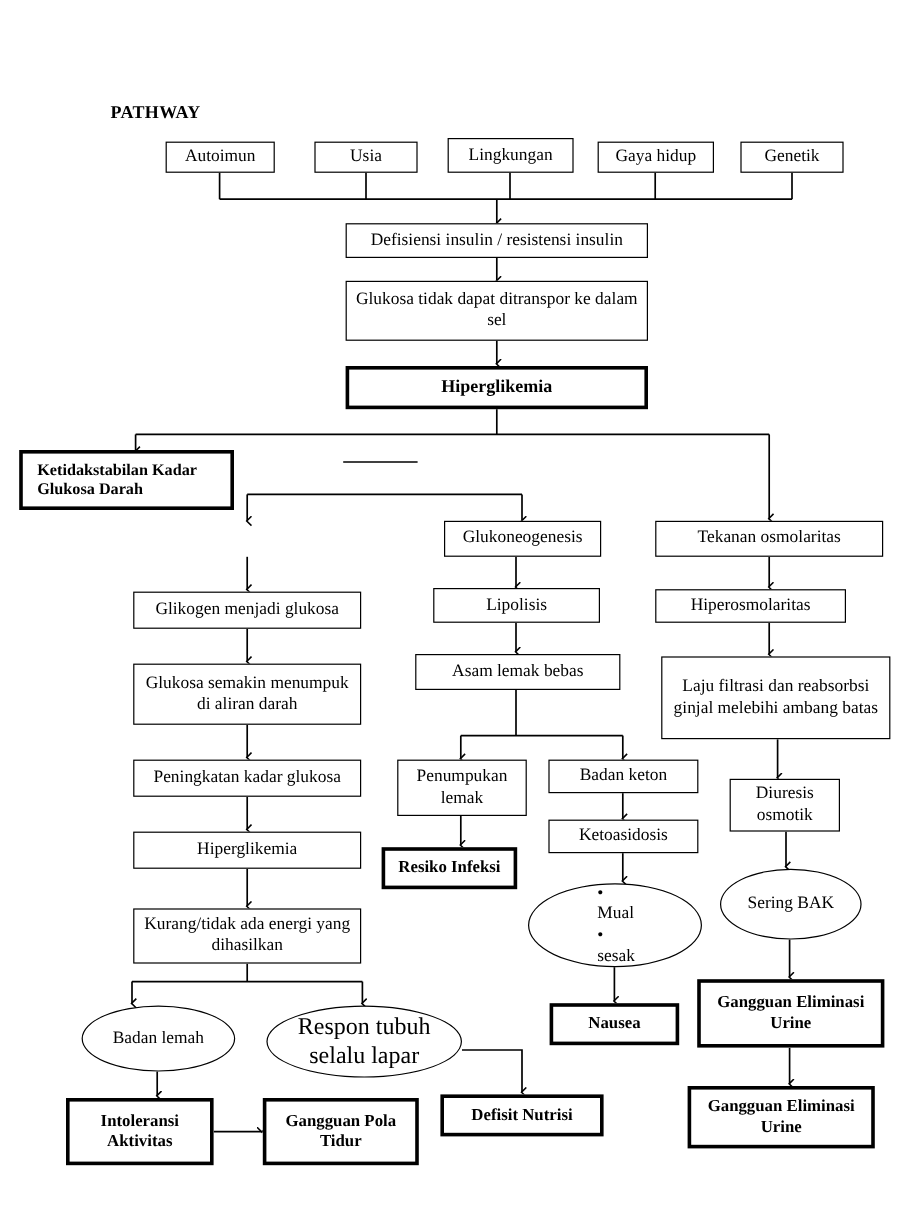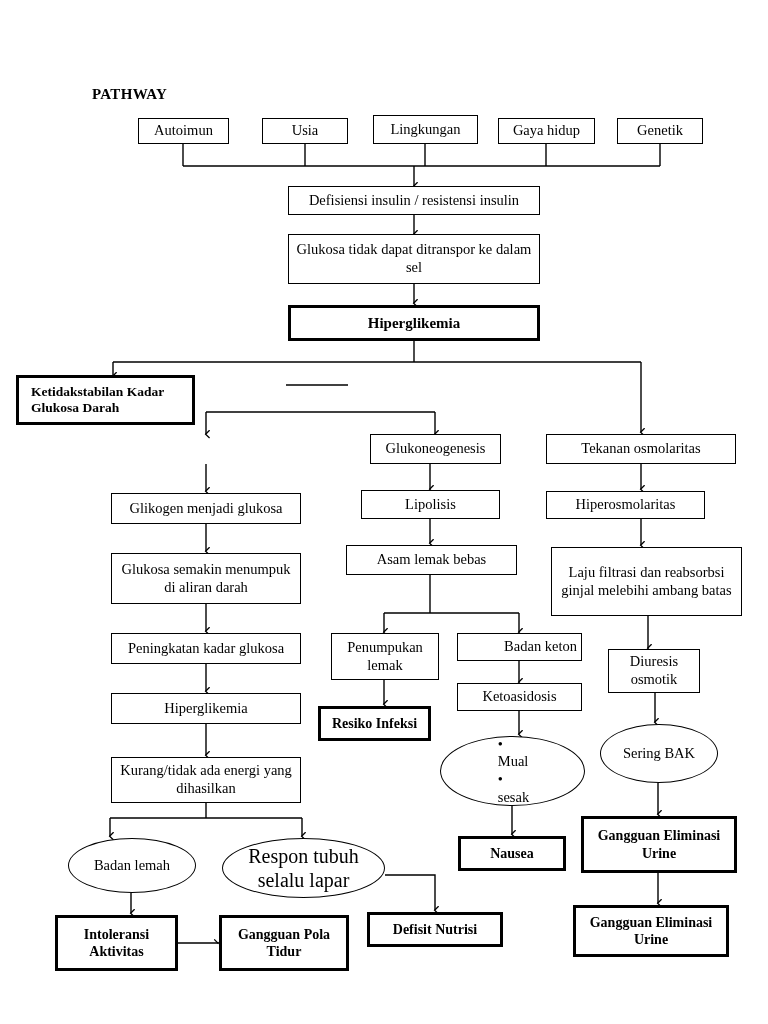--- a/index.html
+++ b/index.html
@@ -200,21 +200,21 @@
     </div>
 
   <div class="node box" style="left:331px;top:633px;width:108px;height:47px;font-size:14.5px;">
     <span>Penumpukan lemak</span>
     </div>
 
   <div class="node box-bold" style="left:318px;top:706px;width:113px;height:35px;font-size:14px;">
     <span>Resiko Infeksi</span>
     </div>
 
-  <div class="node box" style="left:457px;top:633px;width:125px;height:28px;font-size:14.5px;justify-content:flex-end;">
+  <div class="node box" style="left:457px;top:633px;width:125px;height:28px;font-size:14.5px;">
     <span>Badan keton</span>
     </div>
 
   <div class="node box" style="left:457px;top:683px;width:125px;height:28px;font-size:14.5px;">
     <span>Ketoasidosis</span>
     </div>
 
   <div class="node ellipse" style="left:440px;top:736px;width:145px;height:70px;font-size:14.5px;">
     <div class="bullets">
       <div><span class="bu">•</span><span>Mual</span></div>

